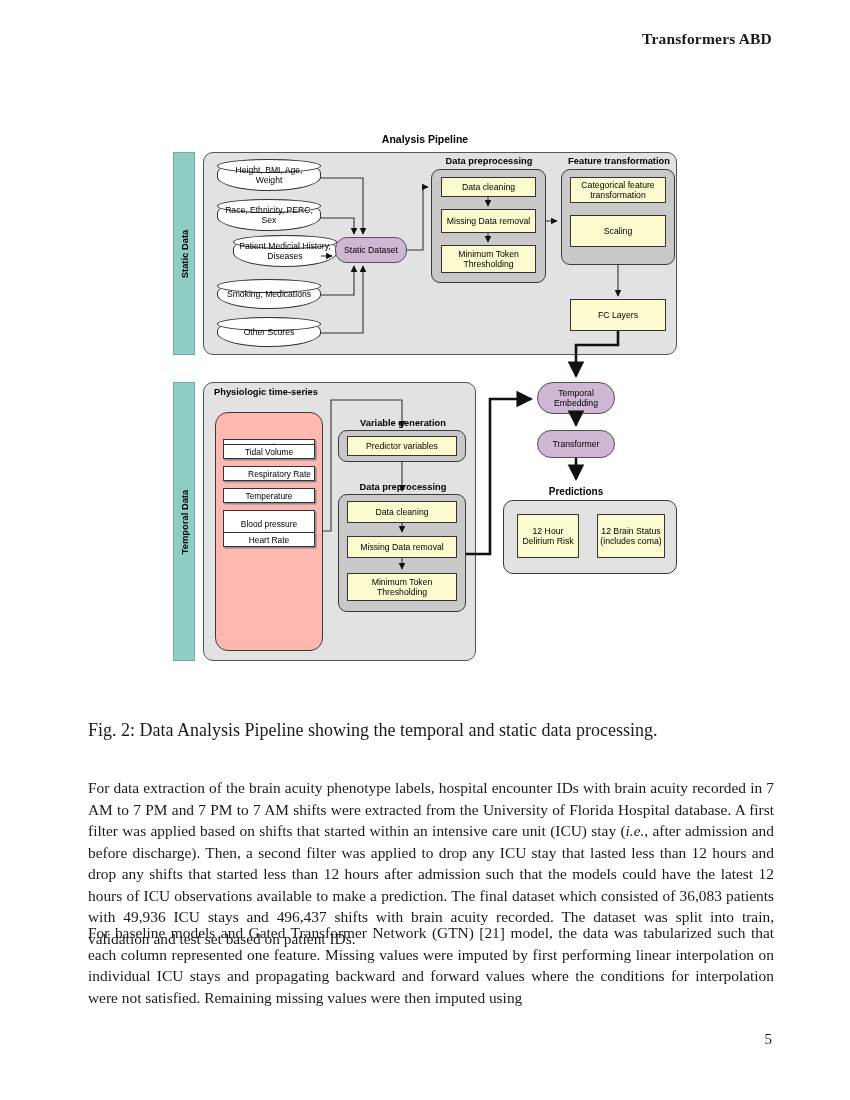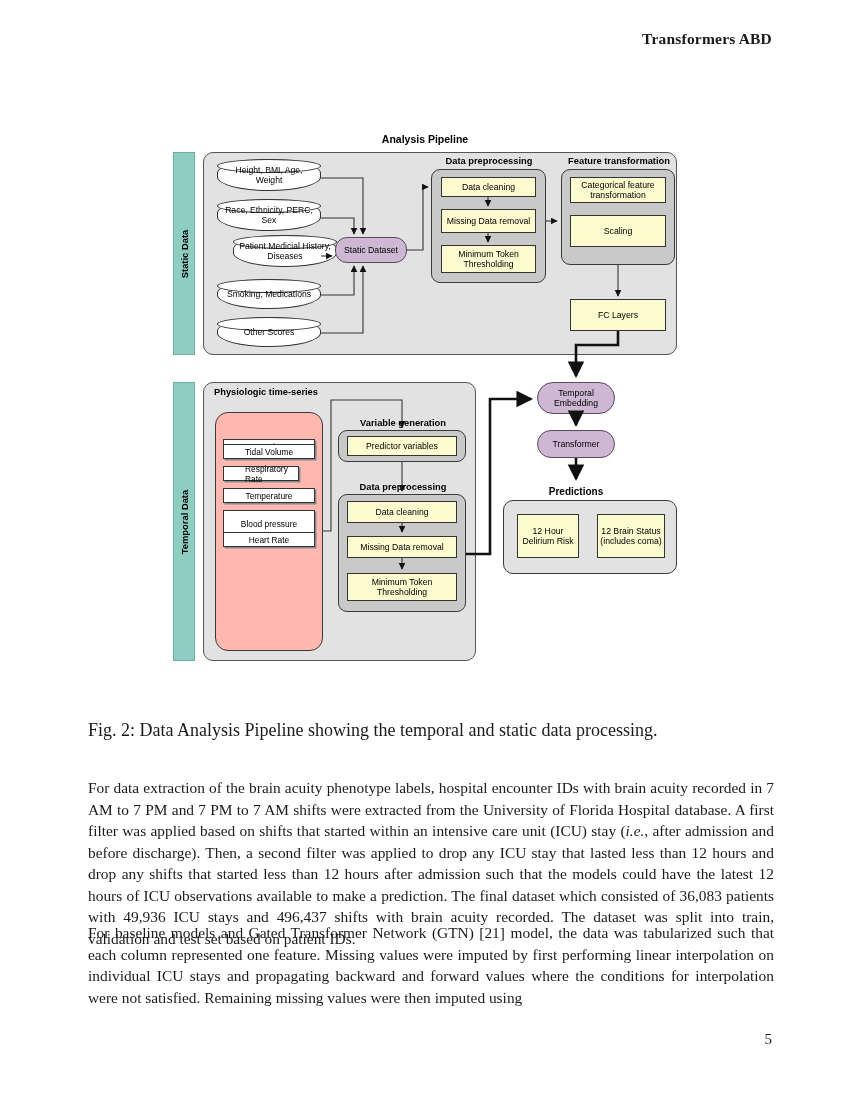--- a/index.html
+++ b/index.html
@@ -212,21 +212,21 @@
     <div class="sect-label" style="left:48px;top:254px;width:106px;">Physiologic time-series</div>
 
     <div class="pinkbox" style="left:50px;top:279px;width:108px;height:239px;"></div>
 
     <div class="wbox" style="left:58px;top:306px;width:92px;height:15px;align-items:center;">
       <span>SOFA, Pain, GCS</span>
     </div>
     <div class="wbox" style="left:58px;top:311px;width:92px;height:15px;">
       <span>Tidal Volume</span>
     </div>
-    <div class="wbox" style="left:58px;top:333px;width:76px;height:15px;padding-left:21px;">
+    <div class="wbox" style="left:58px;top:333px;width:92px;height:15px;padding-left:21px;">
       <span>Respiratory Rate</span>
     </div>
     <div class="wbox" style="left:58px;top:355px;width:92px;height:15px;">
       <span>Temperature</span>
     </div>
     <div class="wbox" style="left:58px;top:377px;width:92px;height:28px;">
       <span>Blood pressure</span>
     </div>
     <div class="wbox" style="left:58px;top:399px;width:92px;height:15px;">
       <span>Heart Rate</span>

